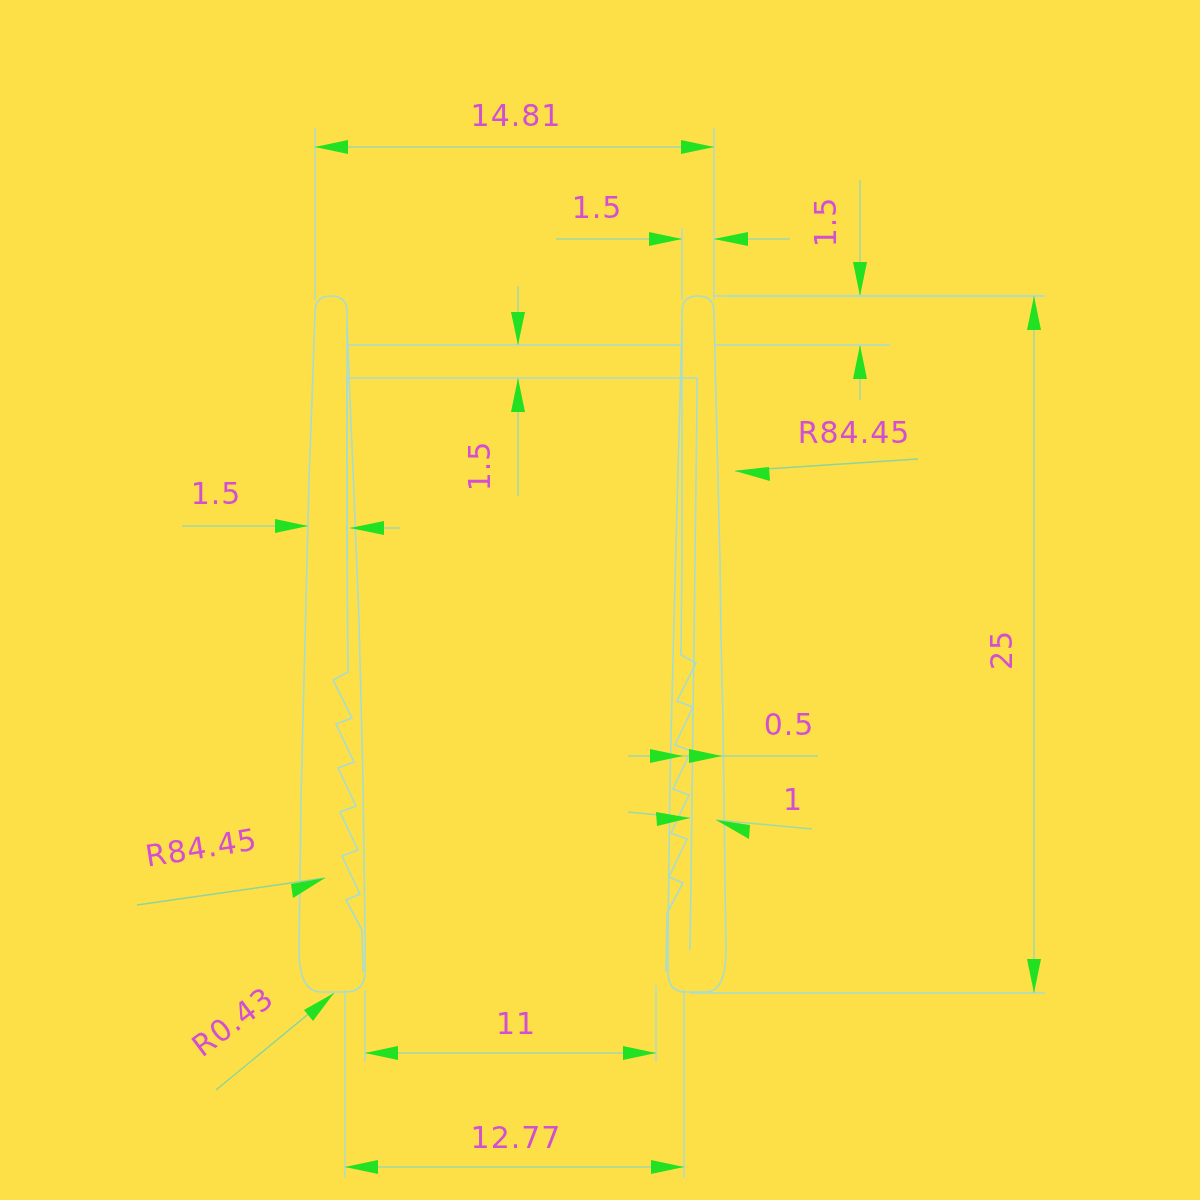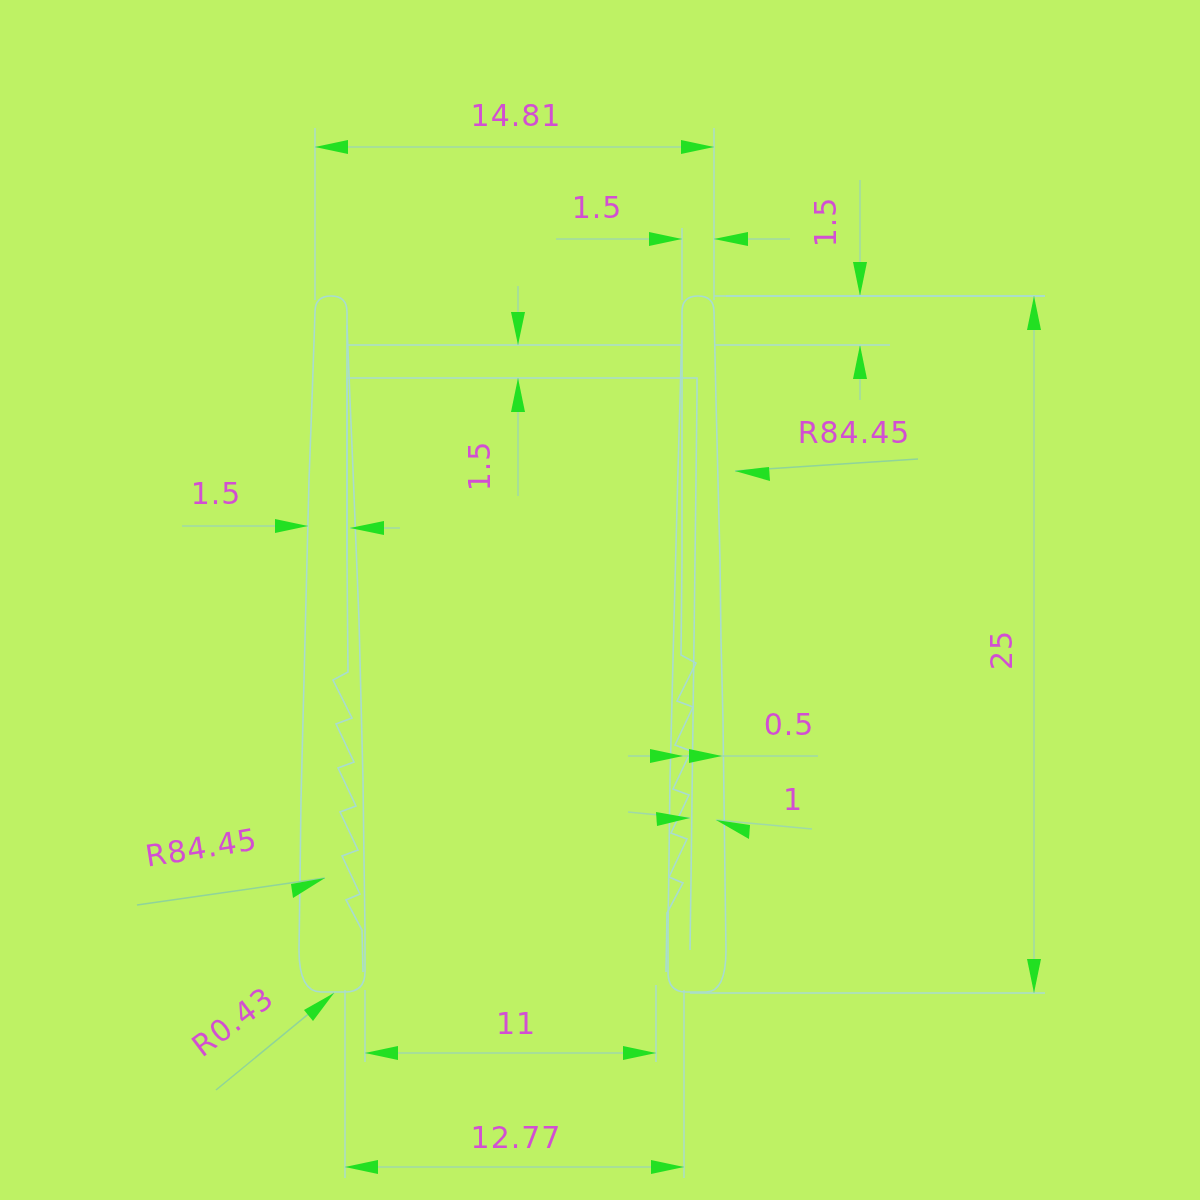--- a/index.html
+++ b/index.html
@@ -11,21 +11,21 @@
   body {
     width: 1200px;
     height: 1200px;
     overflow: hidden;
     font-family: "DejaVu Sans", sans-serif;
   }
   #drawing-canvas {
     position: relative;
     width: 1200px;
     height: 1200px;
-    background: #bef264;
+    background: #fde047;
   }
   svg.cad {
     display: block;
     width: 1200px;
     height: 1200px;
   }
   
   .part-line {
     fill: none;
     stroke: #a8dcd0;

